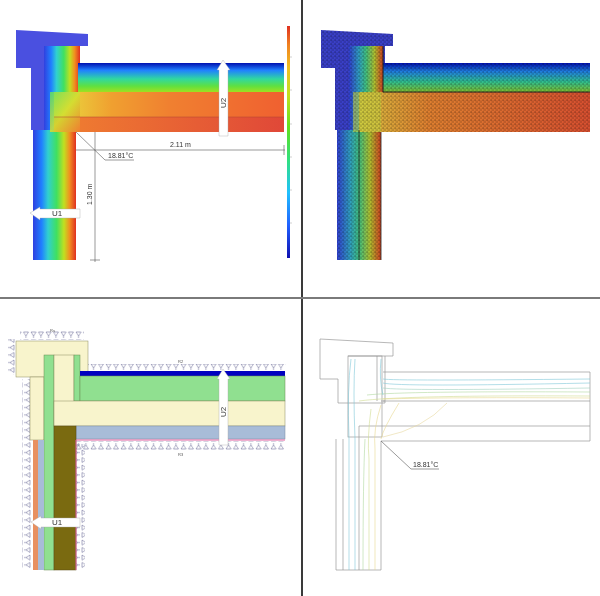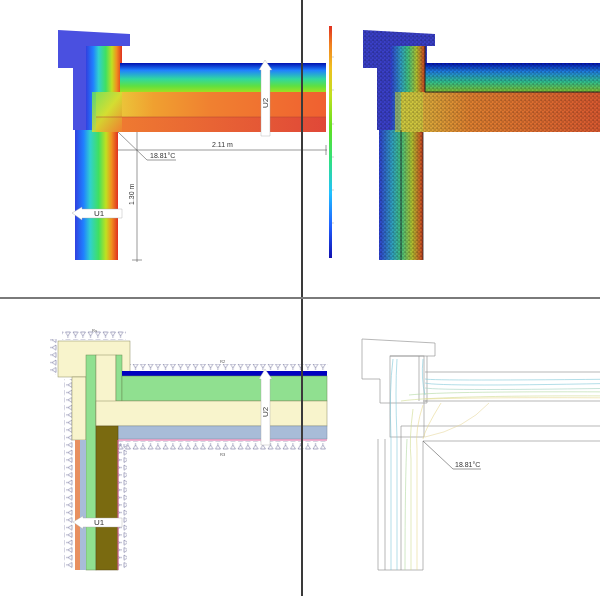--- a/index.html
+++ b/index.html
@@ -1,17 +1,17 @@
 <!DOCTYPE html>
 <html><head>
 <meta charset="utf-8">
 <style>
   html, body { margin:0; padding:0; background:#ffffff; }
   body { width:600px; height:596px; position:relative; overflow:hidden; font-family:"Liberation Sans", sans-serif; }
-  .quad { position:absolute; overflow:hidden; background:#fff;margin-left:42px; }
+  .quad { position:absolute; overflow:hidden; background:#fff; }
   .q-tl { left:0; top:0; width:301px; height:297px; }
   .q-tr { left:303px; top:0; width:297px; height:297px; }
   .q-bl { left:0; top:299px; width:301px; height:297px; }
   .q-br { left:303px; top:299px; width:297px; height:297px; }
   .vdiv { position:absolute; left:301px; top:0; width:2px; height:596px; background:#3a3a3a; }
   .hdiv { position:absolute; left:0; top:297px; width:600px; height:2px; background:#7a7a7a; }
   svg { display:block; }
   .lbl { font-family:"Liberation Sans", sans-serif; font-size:7px; fill:#333; }
   .lbl-sm { font-family:"Liberation Sans", sans-serif; font-size:4px; fill:#555; }
   .arrow-txt { font-family:"Liberation Sans", sans-serif; font-size:8px; fill:#333; }

